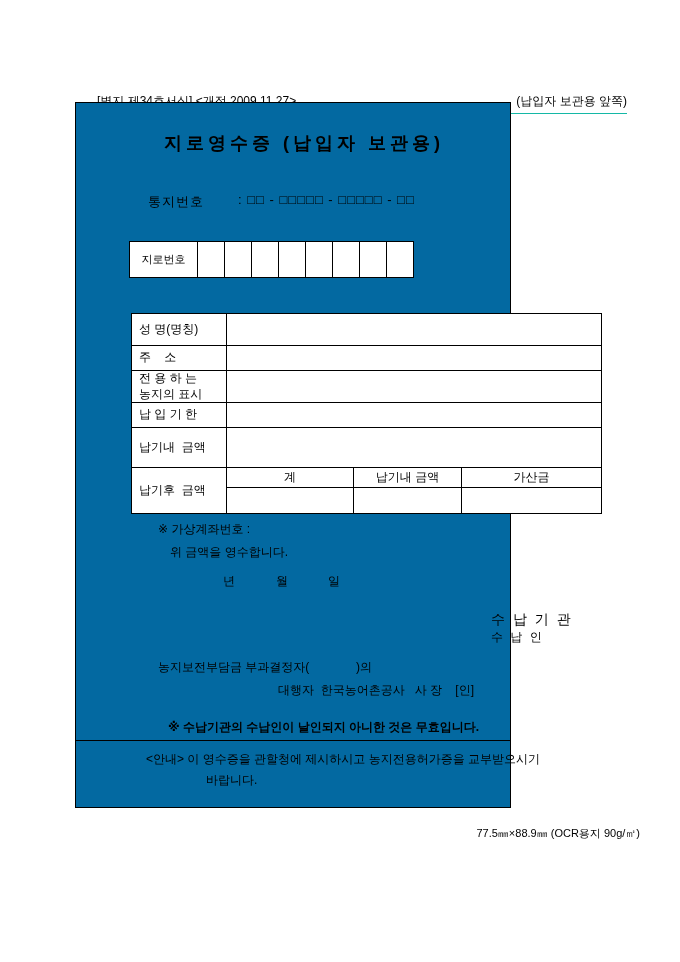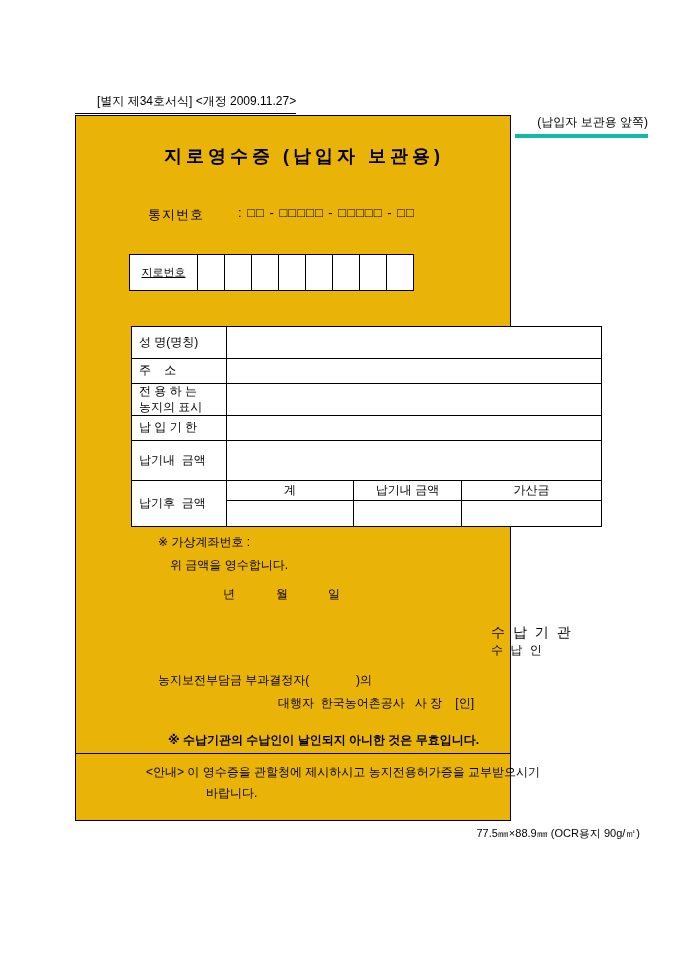--- a/index.html
+++ b/index.html
@@ -7,36 +7,36 @@
   body {
     width:680px; height:962px;
     font-family:"Liberation Sans","DejaVu Sans",sans-serif;
     color:#000;
   }
   .sheet { position:relative; width:680px; height:962px; background:#fff; overflow:hidden; }
   .abs { position:absolute; white-space:pre;padding-left:22px; }
 
   
   .hdr-left  { left:75px;  top:93px; font-size:12px; border-bottom:1px solid #000; padding-bottom:3px; }
-  .hdr-right { right:32px; top:93px; font-size:12px; border-bottom:4px solid #14b8a6; padding-bottom:3px;margin-top:21px; }
+  .hdr-right { right:53px; top:93px; font-size:12px; border-bottom:1px solid #14b8a6; padding-bottom:3px; }
 
   
-  .box { position:absolute; left:75px; top:115px; width:436px; height:706px; border:1.5px solid #000; background:#eab308; }
+  .box { position:absolute; left:75px; top:102px; width:436px; height:706px; border:1.5px solid #000; background:#0369a1; }
 
   .title { left:0; top:28px; width:100%; text-align:center; font-size:18px; font-weight:bold; letter-spacing:4px; }
 
   .notice-label { left:50px; top:90px; font-size:13px; letter-spacing:1px; }
   .notice-value { left:140px; top:89px; font-size:13px; letter-spacing:1px; }
 
   table { border-collapse:collapse; background:#fff; }
   td { border:1px solid #000; }
 
   .giro-table { position:absolute; left:53px; top:138px; }
   .giro-table td { height:36px; }
-  .giro-label-cell { width:68px; font-size:11px; text-align:center; white-space:pre;text-decoration:underline; }
+  .giro-label-cell { width:68px; font-size:11px; text-align:center; white-space:pre; }
   .giro-digit { width:27px; }
 
   .main-table { position:absolute; left:55px; top:210px; width:470px; table-layout:fixed; }
   .main-table td { font-size:12px; vertical-align:middle; }
   .main-table .lbl { padding-left:7px; white-space:pre; line-height:1.3; }
   .r1 { height:32px; } .r2 { height:25px; } .r3 { height:31px; }
   .r4 { height:25px; } .r5 { height:40px; } .r6 { height:20px; } .r7 { height:26px; }
   .subhdr { text-align:center; font-size:11px; white-space:pre; }
 
   .virtual-account { left:60px;  top:418px; font-size:12px; }

